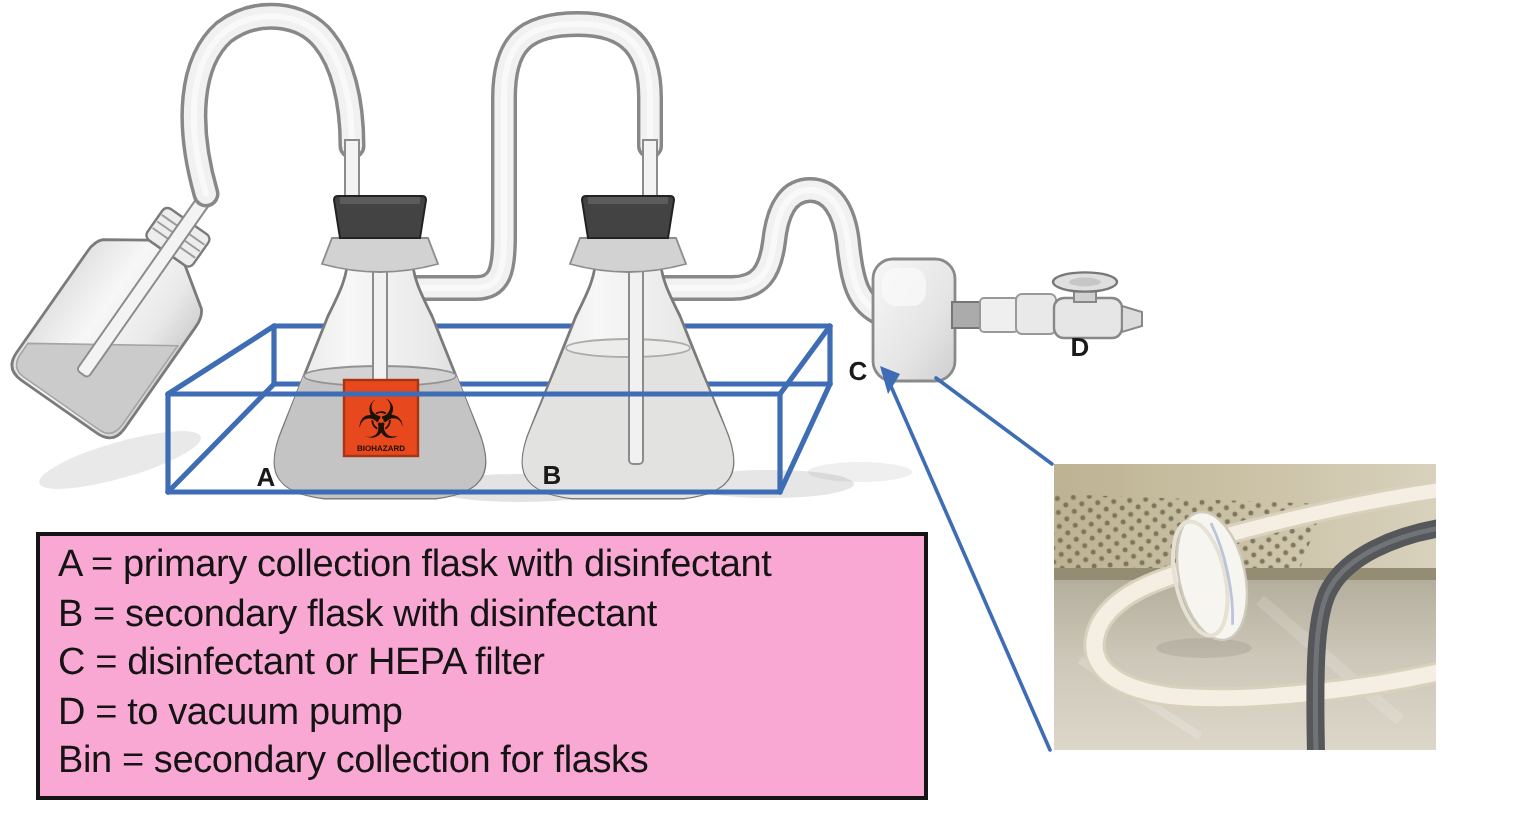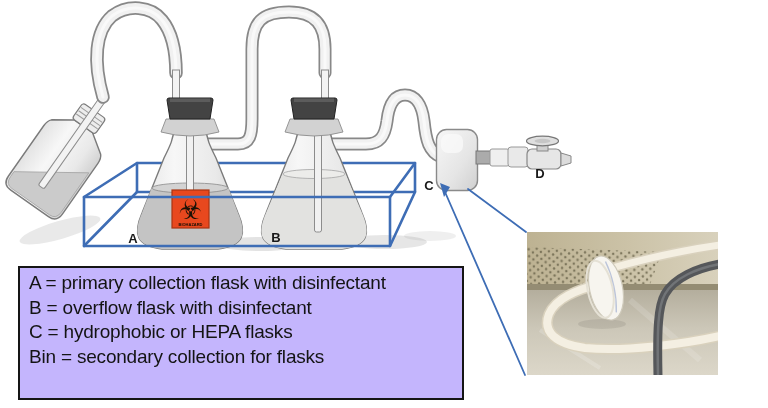--- a/index.html
+++ b/index.html
@@ -1,21 +1,21 @@
 <!DOCTYPE html>
 <html><head>
 <meta charset="utf-8">
 <style>
   html,body{margin:0;padding:0;background:#fff;}
   #canvas{position:relative;width:768px;height:408px;background:#ffffff;overflow:hidden;
           font-family:"Liberation Sans",sans-serif;}
   #diagram-svg{position:absolute;left:0;top:0;}
   .diagram-label{font-family:"Liberation Sans",sans-serif;font-weight:bold;font-size:13px;fill:#1a1a1a;}
   #legend-box{position:absolute;left:18px;top:266px;width:446px;height:134px;box-sizing:border-box;
-              border:2.5px solid #151515;background:#c4b5fd;padding:3px 6px 0 9px;}
+              border:2.5px solid #151515;background:#f9a8d4;padding:3px 6px 0 9px;}
   .legend-line{font-size:19px;line-height:24.6px;color:#141414;letter-spacing:-0.2px;white-space:nowrap;}
   .biohazard-caption{font-family:"Liberation Sans",sans-serif;font-weight:bold;font-size:4px;fill:#180e04;}
   .biohazard-glyph{font-family:"DejaVu Sans",sans-serif;font-size:27px;fill:#1c1206;}
 </style>
 </head>
 <body>
 
 <div id="canvas">
 
 <svg id="diagram-svg" width="768" height="408" viewBox="0 0 768 408">
@@ -174,18 +174,19 @@
       <path d="M 611,262 C 615,278 615,298 611,314" fill="none" stroke="#8B9CC8" stroke-width="1.4" opacity="0.55"></path>
     </g>
 
     <path d="M 720,264 C 697,268 674,278 665,294 C 658,306 657,330 658,376" fill="none" stroke="#55575A" stroke-width="9" stroke-linecap="round"></path>
     <path d="M 720,264 C 697,268 674,278 665,294 C 658,306 657,330 658,376" fill="none" stroke="#7E8083" stroke-width="2.5" stroke-linecap="round" opacity="0.7"></path>
   </g>
 </svg>
 
 <div id="legend-box">
   <div class="legend-line">A = primary collection flask with disinfectant</div>
-  <div class="legend-line">B = overflow flask with disinfectant</div>
-  <div class="legend-line">C = hydrophobic or HEPA flasks</div>
+  <div class="legend-line">B = secondary flask with disinfectant</div>
+  <div class="legend-line">C = disinfectant or HEPA filter</div>
+  <div class="legend-line">D = to vacuum pump</div>
   <div class="legend-line">Bin = secondary collection for flasks</div>
 </div>
 
 </div>
 
 </body></html>

